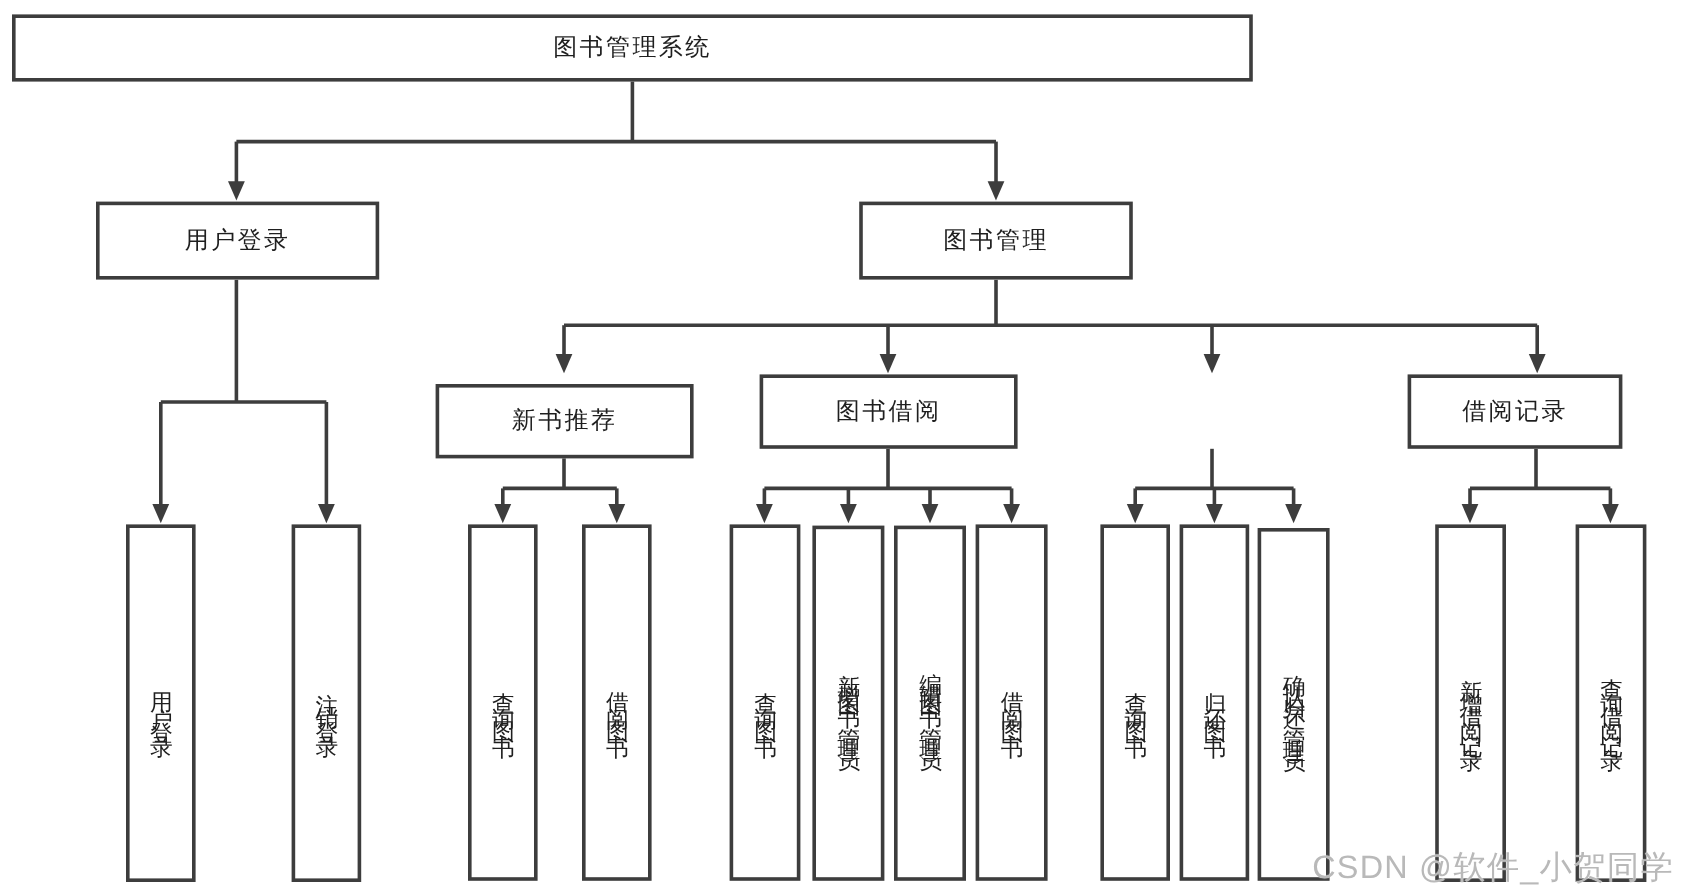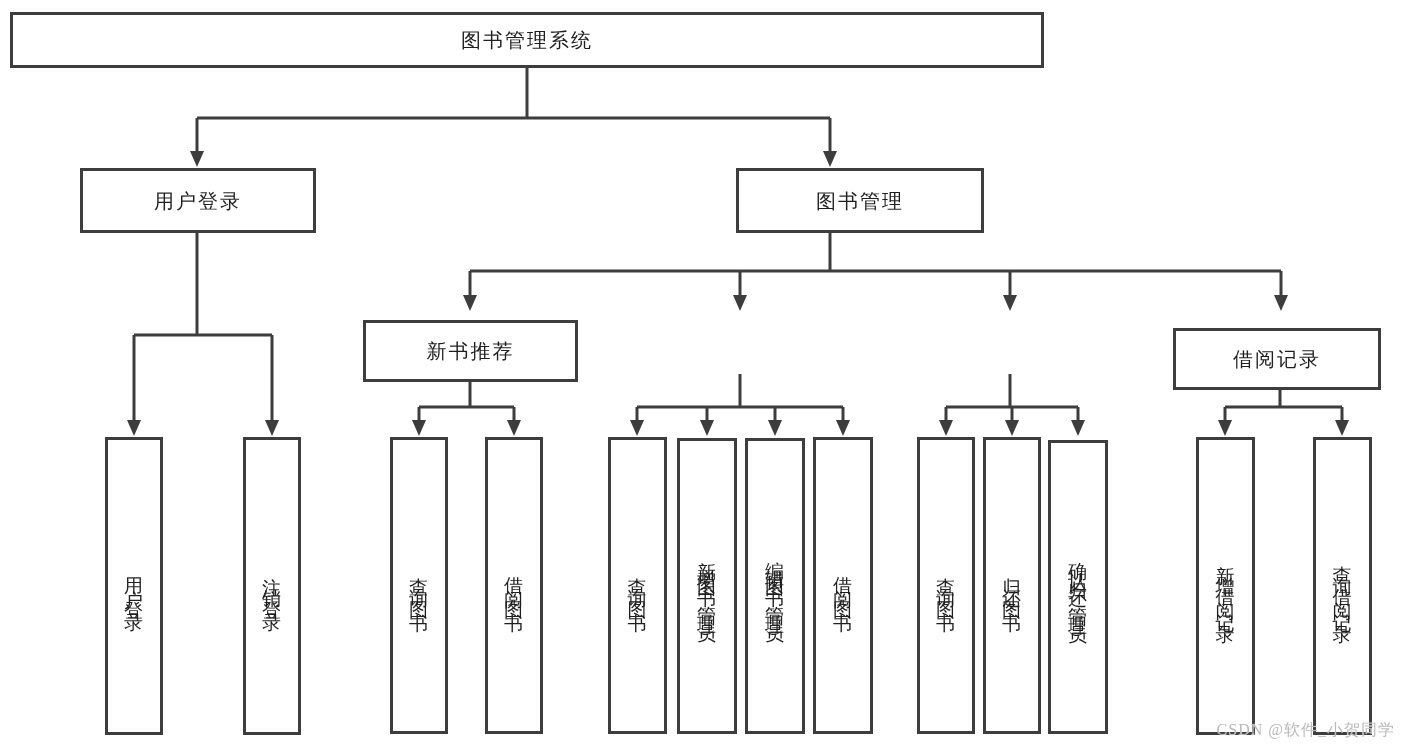--- a/index.html
+++ b/index.html
@@ -6,21 +6,20 @@
     --line:#3d3d3d;
     --text:#1f1f1f;
   }
   html,body{margin:0;padding:0;background:#ffffff;}
   body{font-family:"Liberation Sans","DejaVu Sans",sans-serif;}
   .canvas{
     position:relative;
     width:1405px;height:747px;
     background:#ffffff;
     overflow:hidden;
-    font-family:Liberation Serif, serif;
   }
   svg.connectors{
     position:absolute;left:0;top:0;width:1405px;height:747px;
     pointer-events:none;
   }
   svg.connectors path{stroke:var(--line);stroke-width:3;fill:none;}
   svg.connectors polygon{fill:var(--line);stroke:none;}
   .box{
     position:absolute;
     box-sizing:border-box;
@@ -38,21 +37,21 @@
   .leaf .v-label{
     writing-mode:vertical-lr;
     line-height:1;
     font-size:19px;
     letter-spacing:12px;
     white-space:nowrap;
   }
   .watermark{
     position:absolute;
     right:10px;bottom:6px;
-    font-size:16px;
+    font-size:27px;
     color:#b9b9b9;
     text-shadow:0 0 1px #ffffff;
     letter-spacing:1px;
     white-space:nowrap;
   }
 </style>
 </head>
 <body>
 
 <div class="canvas">
@@ -119,28 +118,31 @@
     <polygon points="1335,420 1349,420 1342,436"></polygon>
   </svg>
 
   <div class="box" style="left:10px;top:12px;width:1034px;height:56px">
     <span class="h-label">图书管理系统</span>
   </div>
 
   <div class="box" style="left:80px;top:168px;width:236px;height:65px">
     <span class="h-label">用户登录</span>
   </div>
-  <div class="box" style="left:736px;top:168px;width:248px;height:65px">
+  <div class="box" style="left:716px;top:168px;width:228px;height:65px">
     <span class="h-label">图书管理</span>
   </div>
 
   <div class="box" style="left:363px;top:320px;width:215px;height:62px">
     <span class="h-label">新书推荐</span>
   </div>
-  <div class="box" style="left:1173px;top:328px;width:208px;height:62px">
+  <div class="box" style="left:633px;top:312px;width:215px;height:62px">
+    <span class="h-label">图书借阅</span>
+  </div>
+  <div class="box" style="left:1173px;top:312px;width:179px;height:62px">
     <span class="h-label">借阅记录</span>
   </div>
 
   <div class="box leaf" style="left:105px;top:437px;width:58px;height:298px">
     <span class="v-label">用户登录</span>
   </div>
   <div class="box leaf" style="left:243px;top:437px;width:58px;height:298px">
     <span class="v-label">注销登录</span>
   </div>
 

